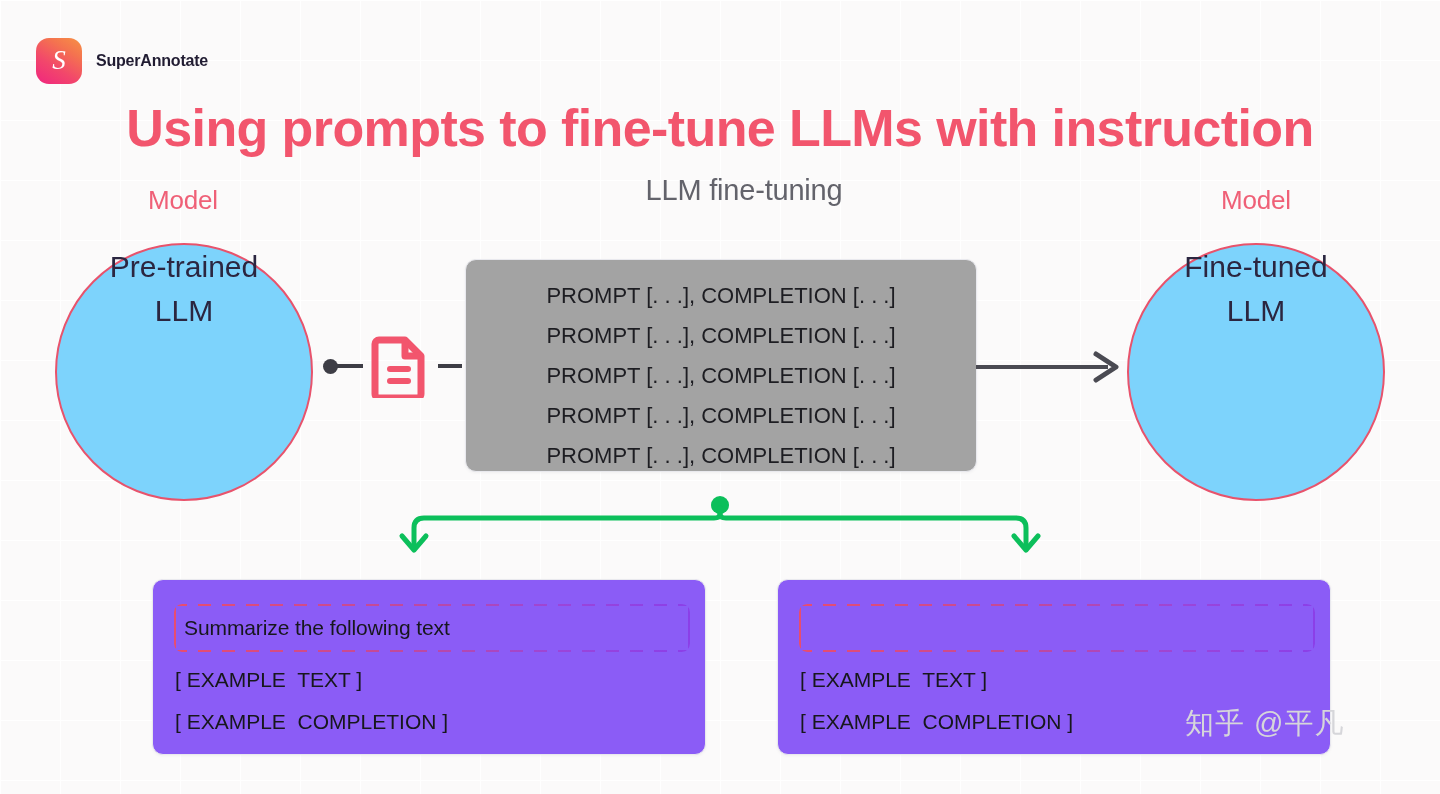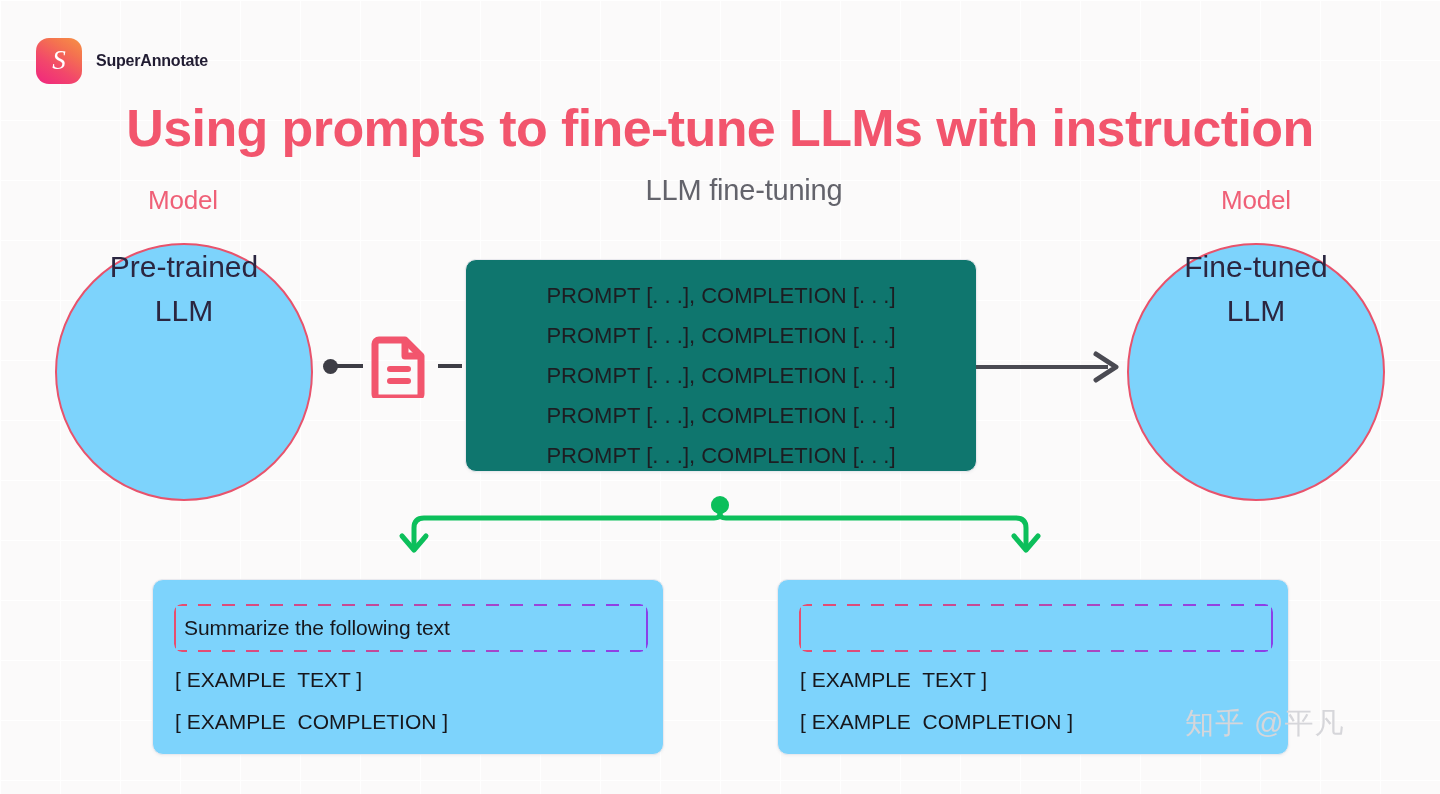--- a/index.html
+++ b/index.html
@@ -170,21 +170,21 @@
     height: 34px;
   }
 
   
   .dataset-panel {
     position: absolute;
     left: 465px;
     top: 259px;
     width: 512px;
     height: 213px;
-    background: #0f766e;
+    background: #a3a3a3;
     border: 1px solid #e9e9ee;
     border-radius: 11px;
     box-shadow: 0 1px 3px rgba(40,40,60,0.05);
     padding: 16px 0 0 0;
   }
   .dataset-row {
     font-size: 22px;
     font-weight: 400;
     color: #1d1d22;
     text-align: center;
@@ -198,23 +198,23 @@
     left: 390px;
     top: 492px;
     width: 660px;
     height: 80px;
   }
 
   
   .example-card {
     position: absolute;
     top: 579px;
-    width: 512px;
+    width: 554px;
     height: 176px;
-    background: #7dd3fc;
+    background: #8b5cf6;
     border: 1px solid #e9e9ee;
     border-radius: 11px;
     box-shadow: 0 1px 3px rgba(40,40,60,0.05);
   }
   .example-card.left  { left: 152px; }
   .example-card.right { left: 777px; }
 
   .prompt-box {
     position: absolute;
     left: 21px;

